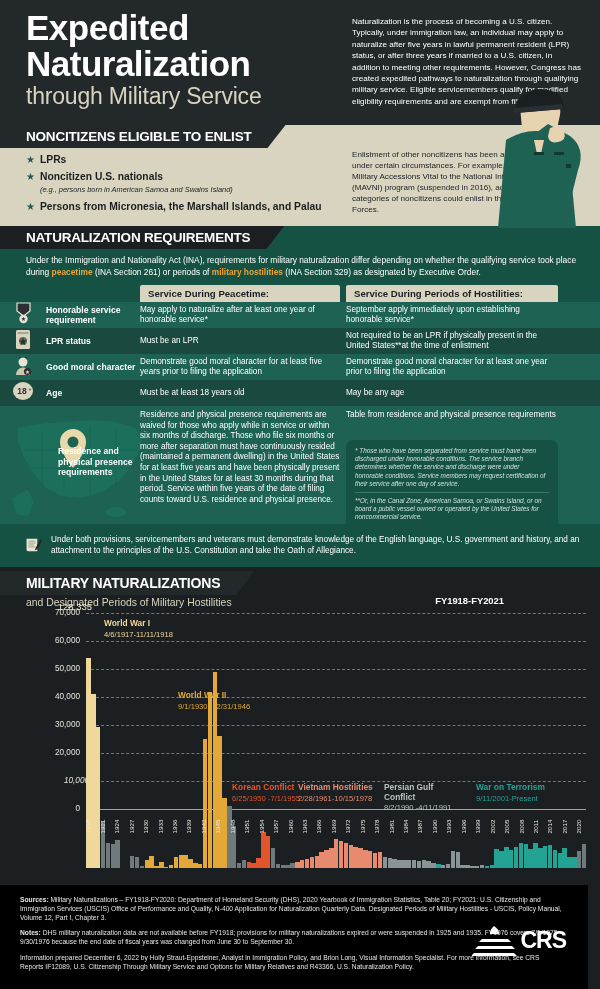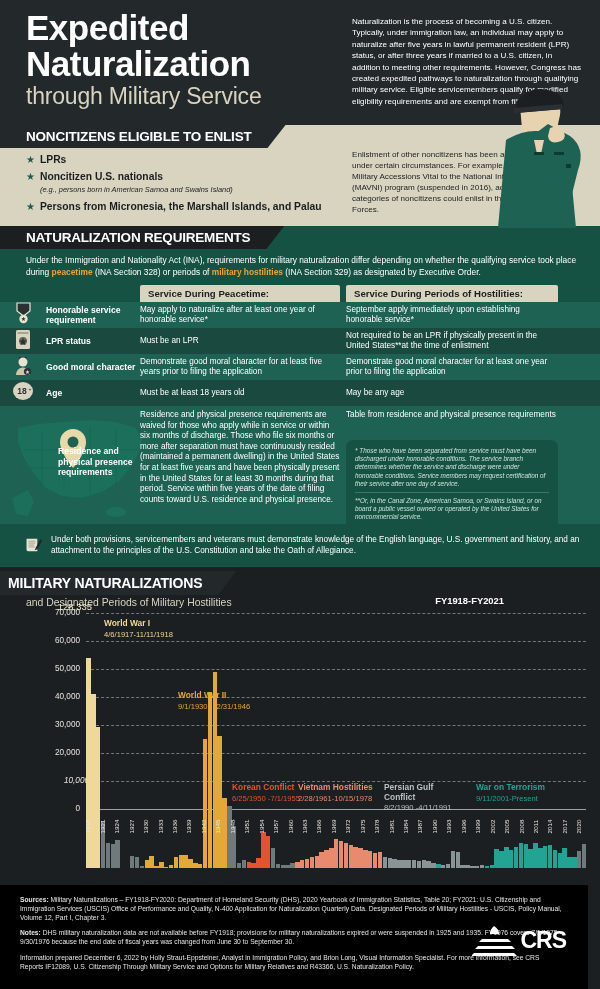--- a/index.html
+++ b/index.html
@@ -95,21 +95,21 @@
     color: #cfe3dc; font-size: 6.4px; line-height: 8.2px; font-style: italic;
   }
   .footnote-box hr { border:none; border-top:1px solid #3b7a69; margin:4px 0; }
 
   
   .oath { background: #165244; display: flex; align-items: center; padding: 6px 20px 7px 24px; }
   .oath .txt { color: #ffffff; font-size: 8.2px; line-height: 11px; margin-left: 8px; }
 
   
   .chartsec { position: relative; background: #1b1f22; padding-top: 4px; height: 311px; }
-  .chartsec .ribbon { background: #23282b; color: #fff; padding: 4px 34px 4px 8px; font-size:14px;}
+  .chartsec .ribbon { background: #23282b; color: #fff; padding: 4px 34px 4px 26px; font-size:14px;}
   .chart-sub { color: #d8d4bf; font-size: 10.4px; padding: 2px 0 0 26px; }
   .fyrange { position: absolute; right: 96px; top: 28px; color: #ffffff; font-weight: bold; font-size: 9.4px; }
 
   .plot { position: absolute; left: 0; top: 46px; width: 600px; height: 255px; }
   .ylab {
     position: absolute; right: 0; color: #e7e5dd; font-size: 8.2px;
     text-align: right; width: 74px;
   }
   .gridline { position: absolute; left: 86px; right: 14px; height: 0; border-top: 1px dashed #6f7a78; }
   .gridline.solid0 { border-top: 1px solid #9aa3a1; }
@@ -184,21 +184,21 @@
         <span class="txt">Persons from Micronesia, the Marshall Islands, and Palau</span>
       </div>
     </div>
     <div class="enlist-note">Enlistment of other noncitizens has been authorized under certain circumstances. For example, under the Military Accessions Vital to the National Interest (MAVNI) program (suspended in 2016), additional categories of noncitizens could enlist in the Armed Forces.</div>
   </div>
 
   <div class="natreq">
     <div class="ribbon">NATURALIZATION REQUIREMENTS</div>
 
     <div class="natreq-intro">
-      <span>Under the Immigration and Nationality Act (INA), requirements for military naturalization differ depending on whether the qualifying service took place during </span><span class="hl-peace">peacetime</span><span> (INA Section 328) or periods of </span><span class="hl-host">military hostilities</span><span> (INA Section 329) as designated by Executive Order.</span>
+      <span>Under the Immigration and Nationality Act (INA), requirements for military naturalization differ depending on whether the qualifying service took place during </span><span class="hl-peace">peacetime</span><span> (INA Section 261) or periods of </span><span class="hl-host">military hostilities</span><span> (INA Section 329) as designated by Executive Order.</span>
     </div>
 
     <div class="colheads">
       <div class="colhead a">Service During Peacetime:</div>
       <div class="colhead b">Service During Periods of Hostilities:</div>
     </div>
 
     
     <div class="req-row norm">
       <div class="req-icon">

